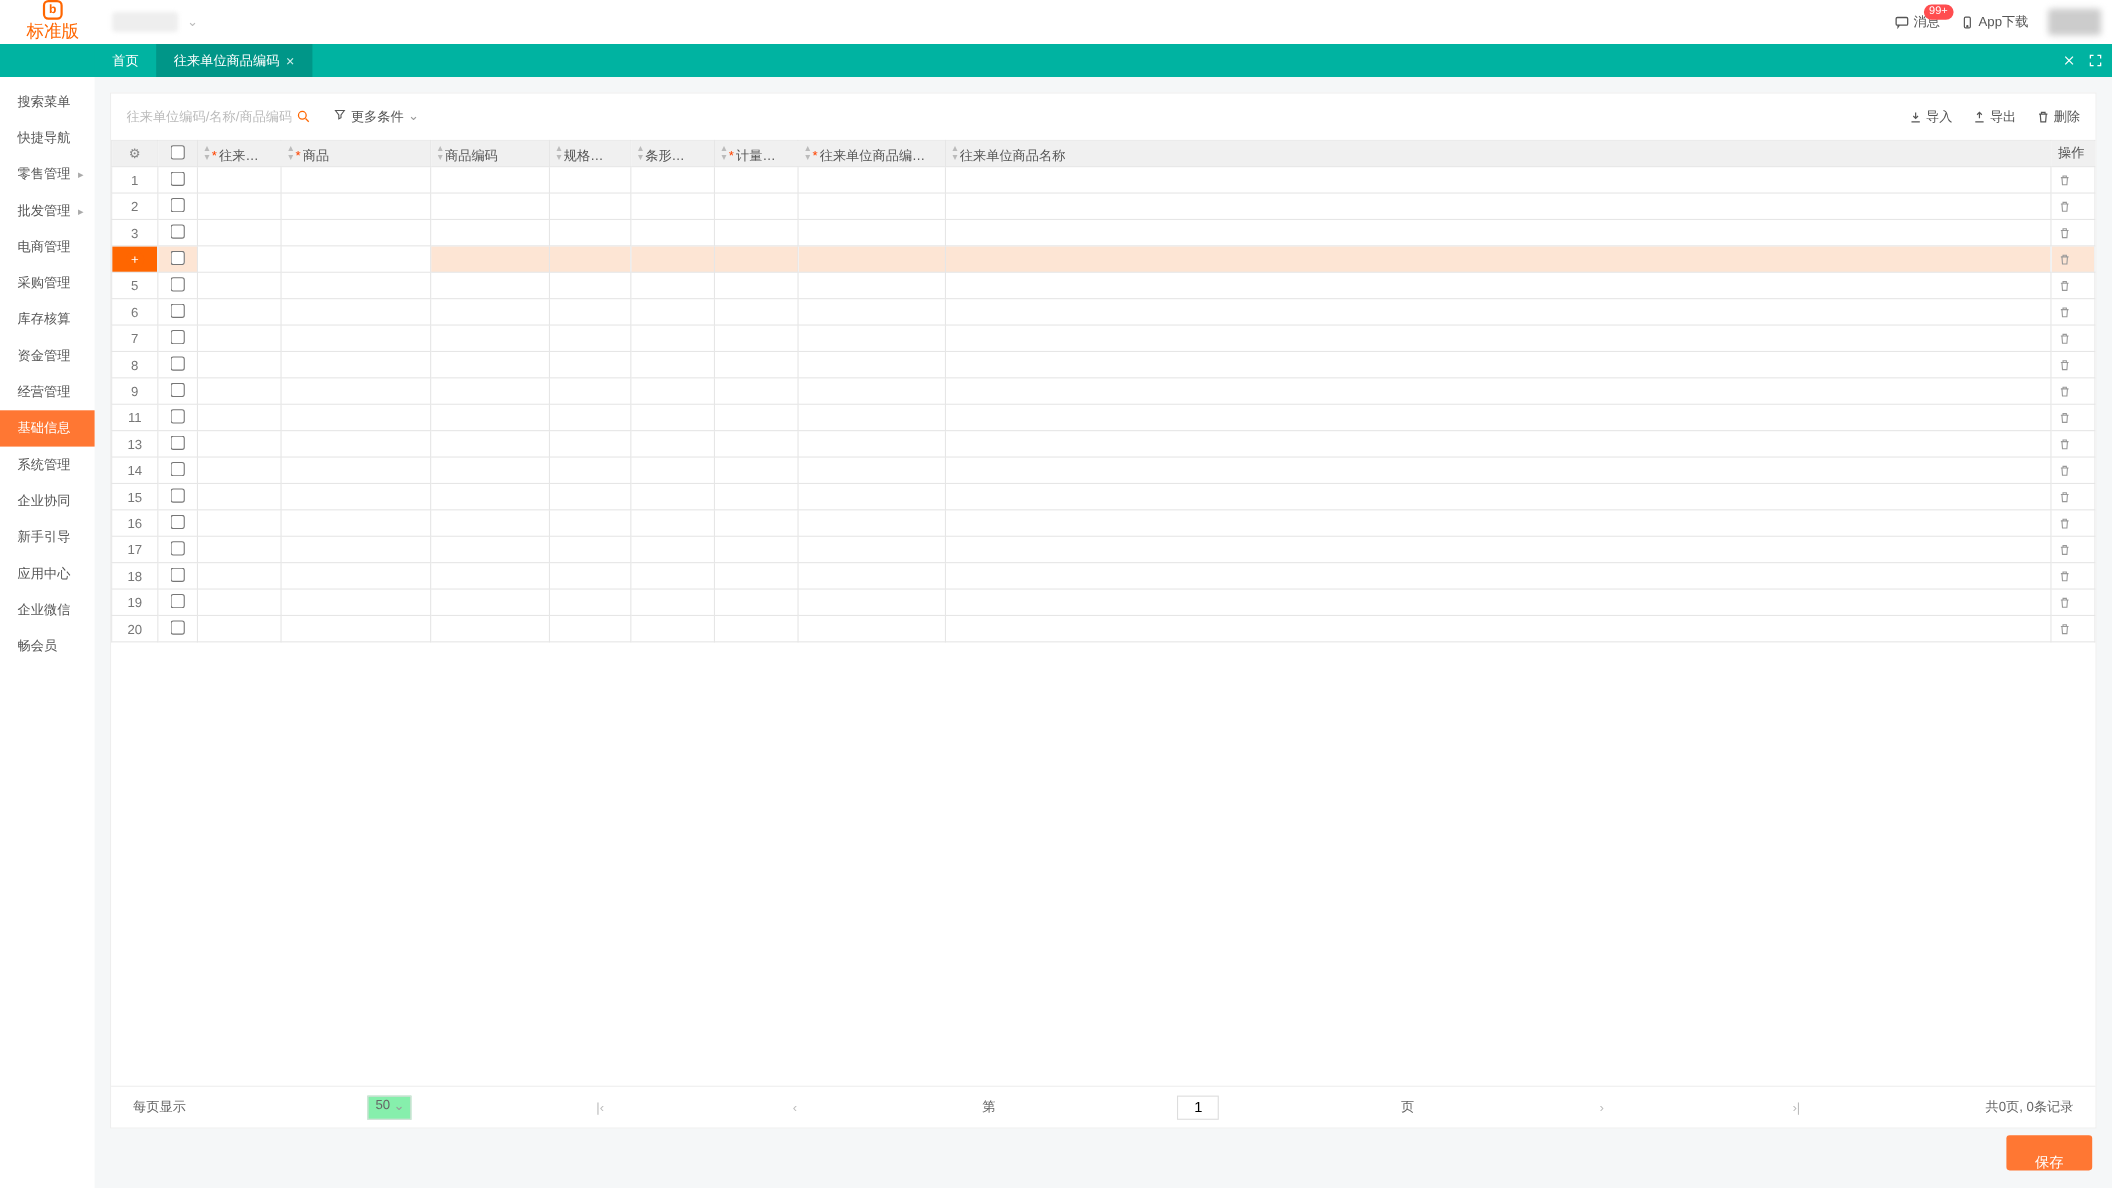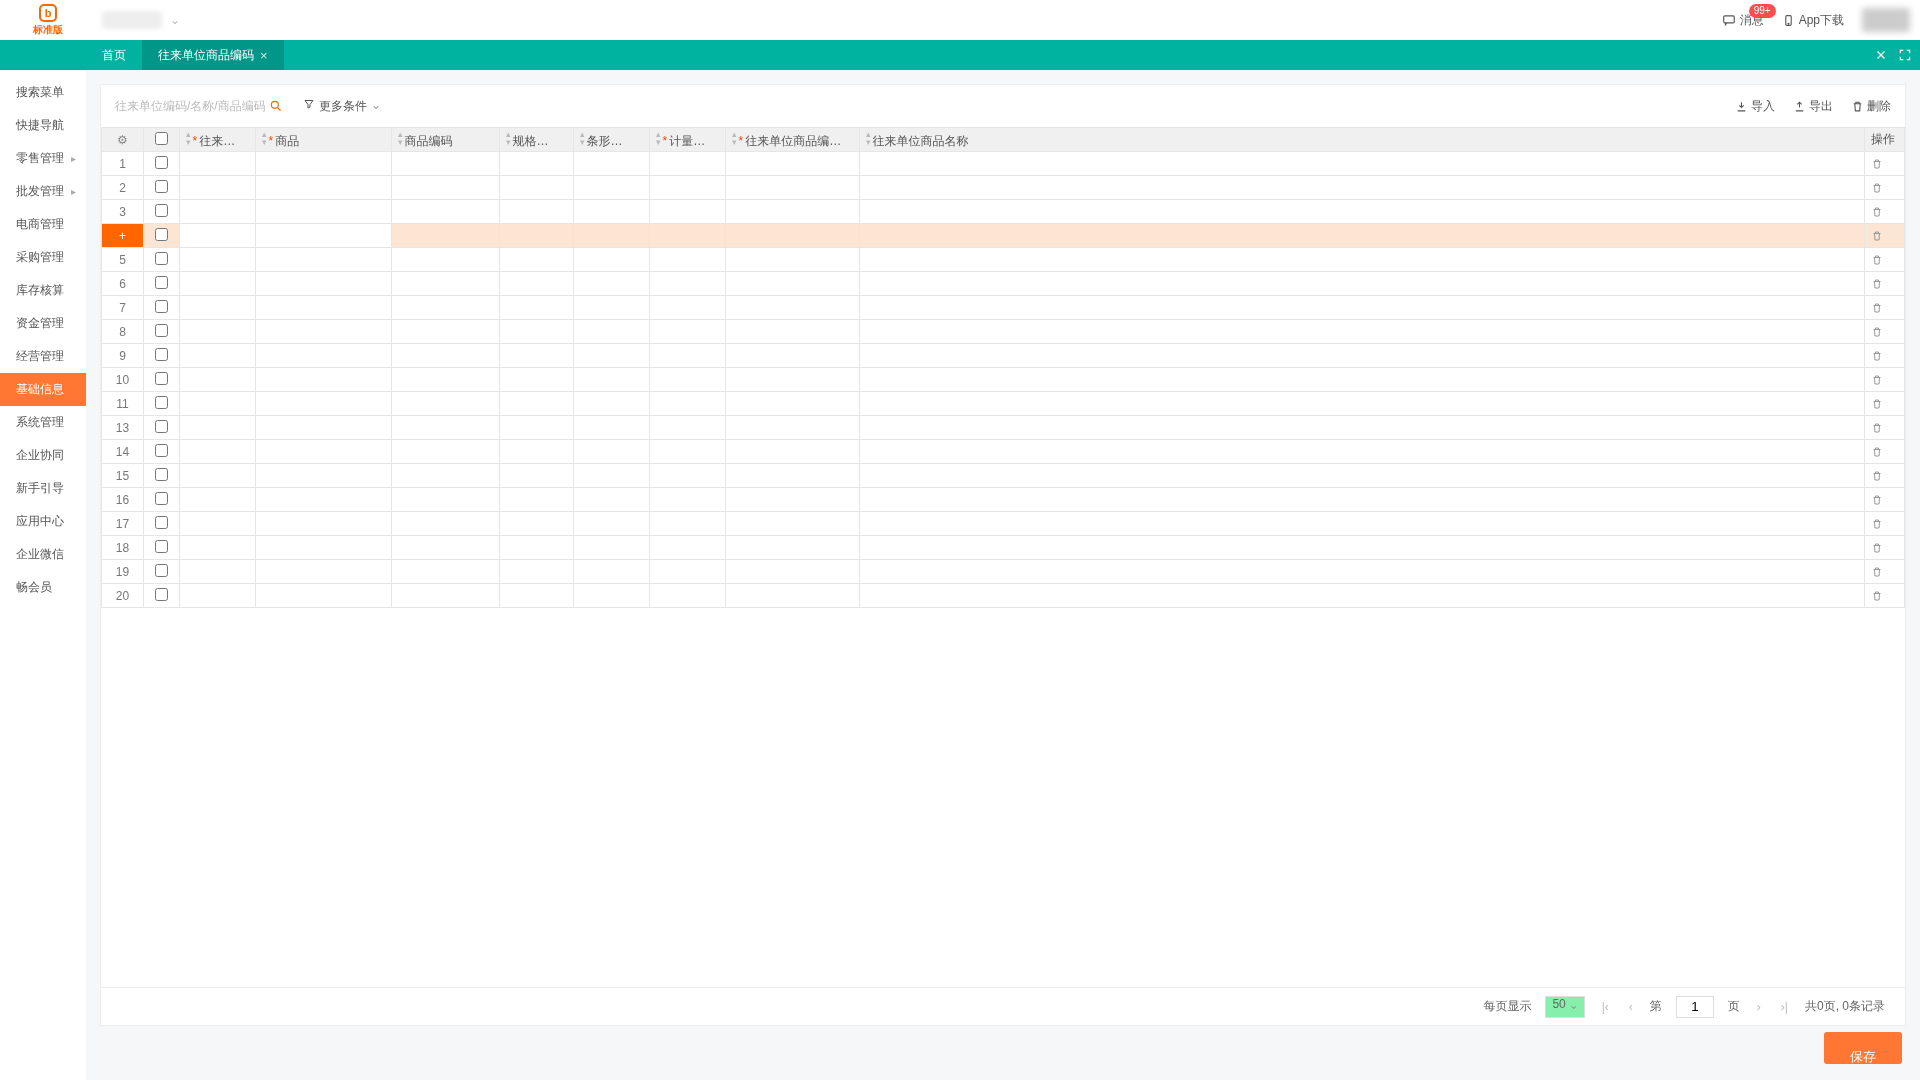--- a/index.html
+++ b/index.html
@@ -2,21 +2,21 @@
 <html><head>
 <meta charset="utf-8">
 <style>
 * { box-sizing: border-box; margin: 0; padding: 0; }
 body { font-family: "Microsoft YaHei", Arial, sans-serif; font-size: 12px; color: #333; background: #fff; overflow: hidden; }
 
 
 .topbar { height: 40px; display: flex; align-items: center; padding: 0 10px; border-bottom: 0; }
 .logo-wrap { width: 76px; display: flex; flex-direction: column; align-items: center; gap: 1px; }
 .logo-icon { width: 18px; height: 18px; border: 2px solid #f60; border-radius: 5px; display: inline-flex; align-items: center; justify-content: center; color: #f60; font-weight: 700; font-size: 11px; }
-.logo-sub { font-size: 10px; color: #f60; font-weight: bold; }
+.logo-sub { font-size: 16px; color: #f60; }
 .org-sel { margin-left: 16px; display: flex; align-items: center; gap: 8px; color: #999; }
 .org-box { width: 60px; height: 18px; background: #eee; border-radius: 3px; filter: blur(2px); }
 .org-caret { color: #bbb; font-size: 12px; }
 .top-spacer { flex: 1; }
 .top-actions { display: flex; align-items: center; gap: 18px; color: #555; }
 .top-item { display: flex; align-items: center; gap: 4px; position: relative; cursor: pointer; }
 .badge { position: absolute; top: -8px; right: -12px; background: #ff4d4f; color: #fff; font-size: 10px; padding: 0 5px; border-radius: 8px; line-height: 14px; }
 .avatar { width: 48px; height: 24px; background: #ccc; border-radius: 3px; filter: blur(3px); }
 
 
@@ -72,21 +72,21 @@
 col.c-prod { width: 136px; }
 col.c-code { width: 108px; }
 col.c-spec { width: 74px; }
 col.c-bar { width: 76px; }
 col.c-meas { width: 76px; }
 col.c-ucode { width: 134px; }
 col.c-uname { }
 col.c-op { width: 40px; }
 
 
-.pager { height: 38px; border-top: 1px solid #eee; display: flex; align-items: center; justify-content: flex-end; gap: 14px; padding: 0 20px; color: #666; }
+.pager { height: 38px; border-top: 1px solid #eee; display: flex; align-items: center; justify-content: space-between; gap: 14px; padding: 0 20px; color: #666; }
 .pg-sel { border: 1px solid #ddd; height: 22px; padding: 0 18px 0 6px; background: #86efac; position: relative; }
 .pg-sel::after { content: "⌄"; position: absolute; right: 5px; top: 1px; color: #999; }
 .pg-btn { color: #bbb; cursor: pointer; padding: 0 3px; }
 .pg-input { width: 38px; height: 22px; border: 1px solid #ddd; text-align: center; }
 
 
 .footer { height: 44px; display: flex; align-items: center; justify-content: flex-end; padding: 0 4px; }
 .save-btn { background: #ff7733; color: #fff; border: none; height: 30px; padding: 16px 26px; border-radius: 3px; font-size: 13px; cursor: pointer; }
 
 svg { display: block; }
@@ -406,35 +406,20 @@
                 <td></td>
                 <td></td>
                 <td></td>
                 <td></td>
                 <td></td>
                 <td style="text-align: center;"><span class="del-icon"><svg width="12" height="12" viewBox="0 0 24 24" fill="none" stroke="#999" stroke-width="2">
                       <path d="M5 7h14M9 7V4h6v3M7 7l1 13h8l1-13"></path>
                     </svg></span></td>
               </tr>
               <tr>
-                <td class="rownum">10</td>
-                <td class="chk"><input type="checkbox" style=""></td>
-                <td></td>
-                <td></td>
-                <td></td>
-                <td></td>
-                <td></td>
-                <td></td>
-                <td></td>
-                <td></td>
-                <td style="text-align: center;"><span class="del-icon"><svg width="12" height="12" viewBox="0 0 24 24" fill="none" stroke="#999" stroke-width="2">
-                      <path d="M5 7h14M9 7V4h6v3M7 7l1 13h8l1-13"></path>
-                    </svg></span></td>
-              </tr>
-              <tr>
                 <td class="rownum">11</td>
                 <td class="chk"><input type="checkbox" style=""></td>
                 <td></td>
                 <td></td>
                 <td></td>
                 <td></td>
                 <td></td>
                 <td></td>
                 <td></td>
                 <td></td>

